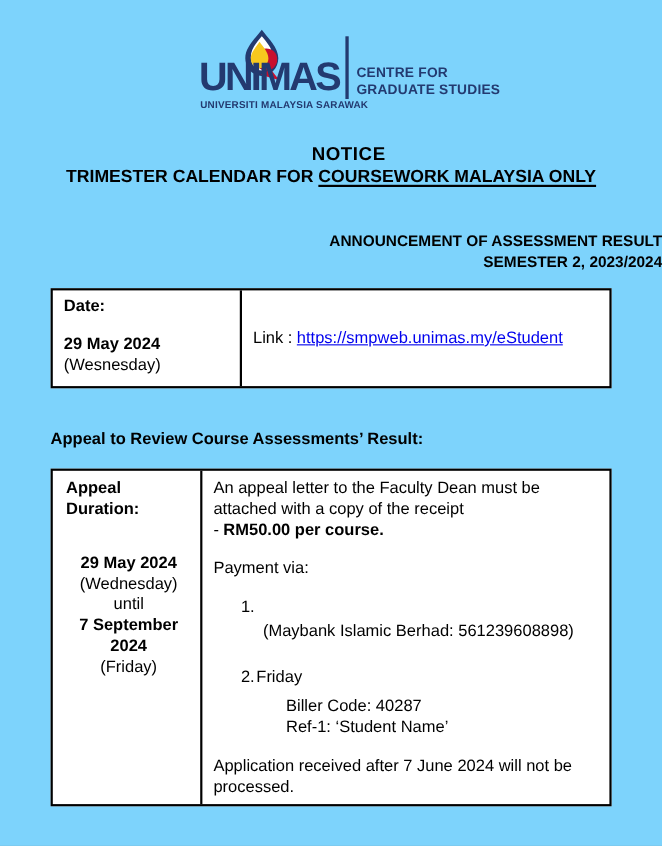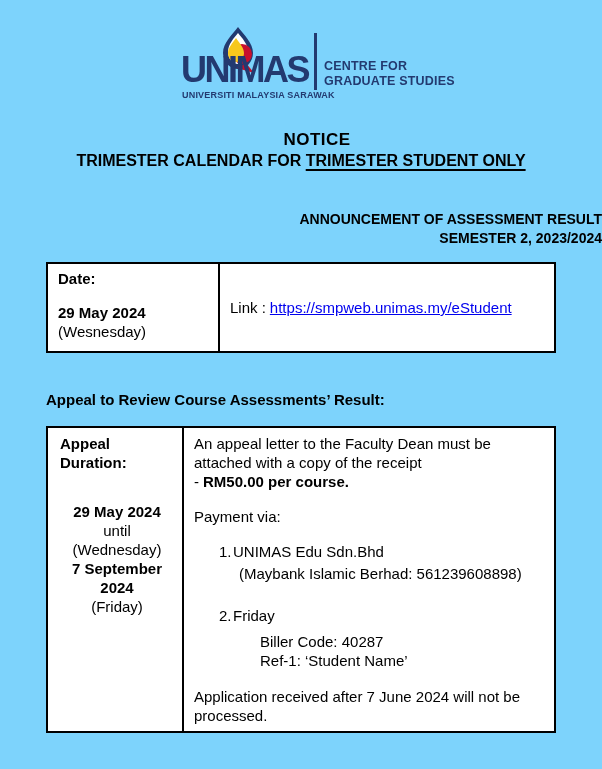--- a/index.html
+++ b/index.html
@@ -91,21 +91,21 @@
   </svg>
   <div class="wordmark">UNIMAS</div>
   <div class="subtext">UNIVERSITI MALAYSIA SARAWAK</div>
   <div class="logo-divider"></div>
   <div class="dept">
     <div>CENTRE FOR</div>
     <div>GRADUATE STUDIES</div>
   </div>
 
   <div class="center-line notice">NOTICE</div>
-  <div class="center-line subtitle"><span>TRIMESTER CALENDAR FOR </span><span class="u">TRIMESTER STUDENT ONLY</span></div>
+  <div class="center-line subtitle"><span>TRIMESTER CALENDAR FOR </span><span class="u">COURSEWORK MALAYSIA ONLY</span></div>
   <div class="center-line announce">
     <div>ANNOUNCEMENT OF ASSESSMENT RESULT</div>
     <div>SEMESTER 2, 2023/2024</div>
   </div>
 
   <div class="tbl t1 fs15">
     <div class="cell-l">
       <div class="bold">Date:</div>
       <div class="date-block">
         <div class="bold">29 May 2024</div>
@@ -119,35 +119,34 @@
   </div>
 
   <div class="appeal-heading">Appeal to Review Course Assessments’ Result:</div>
 
   <div class="tbl t2 fs15">
     <div class="cell-l">
       <div class="bold">Appeal</div>
       <div class="bold">Duration:</div>
       <div class="duration-dates">
         <div class="bold">29 May 2024</div>
+        <div>(Wednesday)</div>
         <div>until</div>
-        <div>(Wednesday)</div>
         <div class="bold">7 September 2024</div>
         <div>(Friday)</div>
       </div>
     </div>
     <div class="cell-r">
       <div>An appeal letter to the Faculty Dean must be attached with a copy of the receipt</div>
       <div class="fee-line"><span class="dash">-</span><span class="bold">RM50.00 per course.</span></div>
 
       <div class="pay-label">Payment via:</div>
 
       <div class="num-item">
         <span class="num">1.</span>
-        <span>UNIMAS Edu Sdn.Bhd</span>
       </div>
       <div class="detail-1">(Maybank Islamic Berhad: 561239608898)</div>
 
       <div class="num-item second">
         <span class="num">2.</span>
         <span>Friday</span>
       </div>
       <div class="detail-2">
         <div>Biller Code: 40287</div>
         <div>Ref-1: ‘Student Name’</div>

